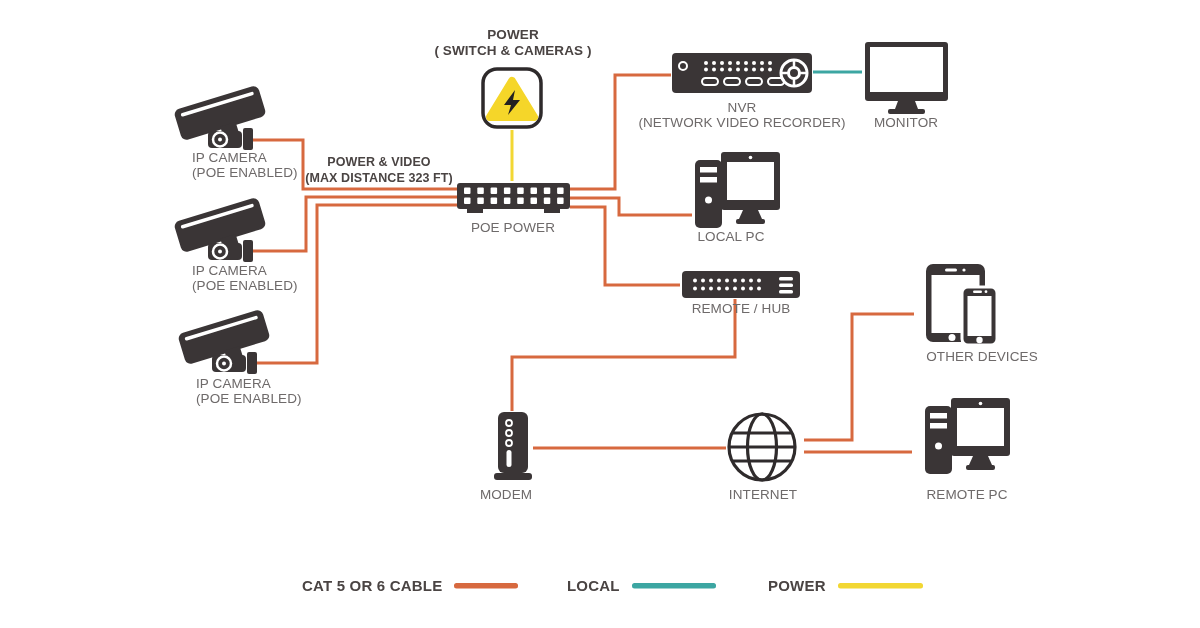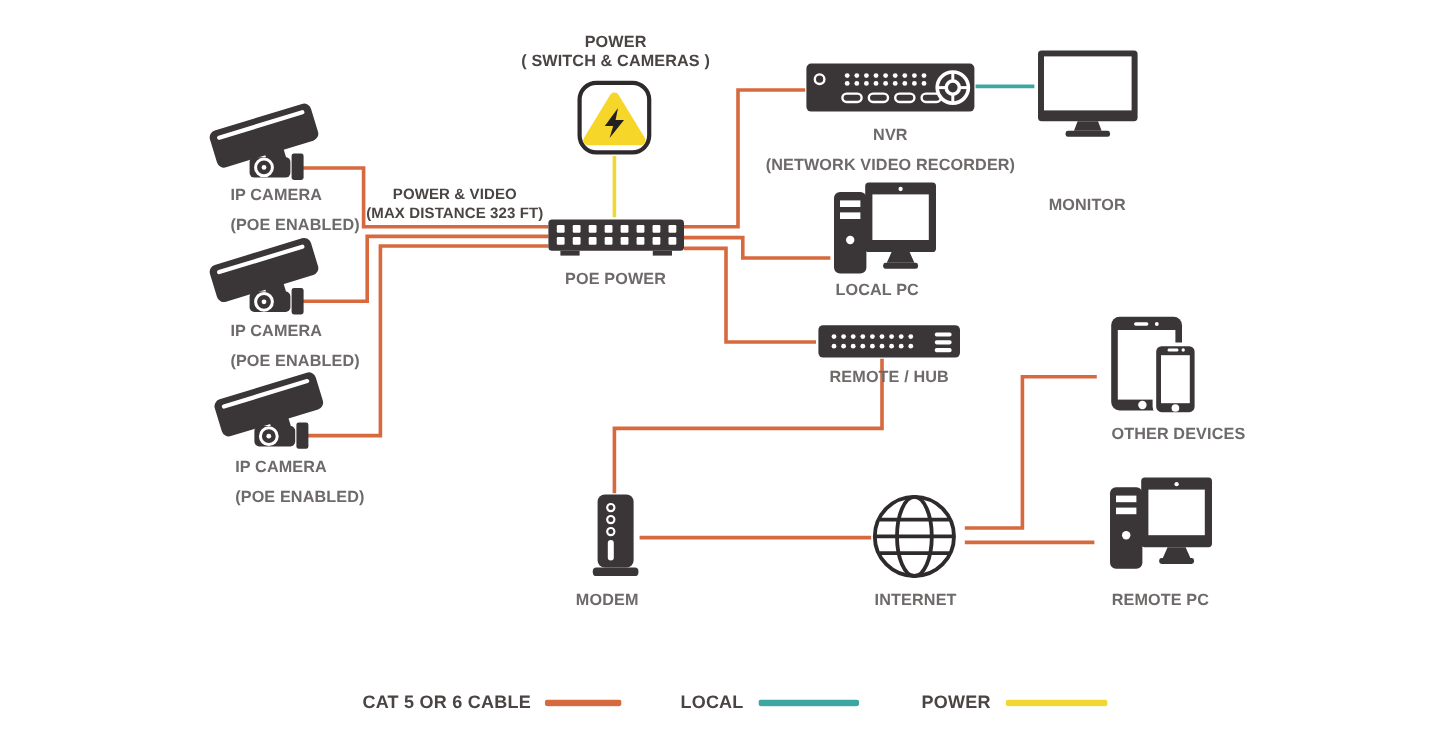--- a/index.html
+++ b/index.html
@@ -1,21 +1,21 @@
 <!DOCTYPE html>
 <html><head>
 <meta charset="utf-8">
 <style>
   html,body{margin:0;padding:0;background:#ffffff;}
   .stage{
     position:relative;width:1200px;height:628px;background:#ffffff;overflow:hidden;
     font-family:"Liberation Sans", sans-serif;
   }
   .lbl{
-    position:absolute;font-weight:bold;color:#6e6a6a;font-size:13.5px;line-height:25px;
+    position:absolute;font-weight:normal;color:#6e6a6a;font-size:13.5px;line-height:15px;
     white-space:pre-line;letter-spacing:.1px;
   }
   .lbl.center{transform:translateX(-50%);text-align:center;}
   .note{
     position:absolute;font-weight:bold;color:#4a4443;font-size:12.5px;line-height:16px;
     white-space:pre-line;transform:translateX(-50%);text-align:center;letter-spacing:.1px;
   }
   .legend-item{
     position:absolute;display:flex;align-items:center;gap:12px;
     font-weight:bold;color:#4a4443;font-size:15px;letter-spacing:.2px;
@@ -222,21 +222,21 @@
   <div class="lbl" style="left:192px;top:150px;">IP CAMERA
 (POE ENABLED)</div>
   <div class="lbl" style="left:192px;top:263px;">IP CAMERA
 (POE ENABLED)</div>
   <div class="lbl" style="left:196px;top:376px;">IP CAMERA
 (POE ENABLED)</div>
 
   <div class="lbl center" style="left:513px;top:220px;">POE POWER</div>
   <div class="lbl center" style="left:742px;top:100px;">NVR
 (NETWORK VIDEO RECORDER)</div>
-  <div class="lbl center" style="left:906px;top:115px;margin-top:43px;">MONITOR</div>
+  <div class="lbl center" style="left:906px;top:115px;">MONITOR</div>
   <div class="lbl center" style="left:731px;top:229px;">LOCAL PC</div>
   <div class="lbl center" style="left:741px;top:301px;">REMOTE / HUB</div>
   <div class="lbl center" style="left:982px;top:349px;">OTHER DEVICES</div>
   <div class="lbl center" style="left:498px;top:487px;padding-left:16px;">MODEM</div>
   <div class="lbl center" style="left:763px;top:487px;">INTERNET</div>
   <div class="lbl center" style="left:967px;top:487px;">REMOTE PC</div>
 
   <div class="legend-item" style="left:278px;top:577px;margin-left:24px;">
     <span>CAT 5 OR 6 CABLE</span>
     <svg width="64" height="6">

